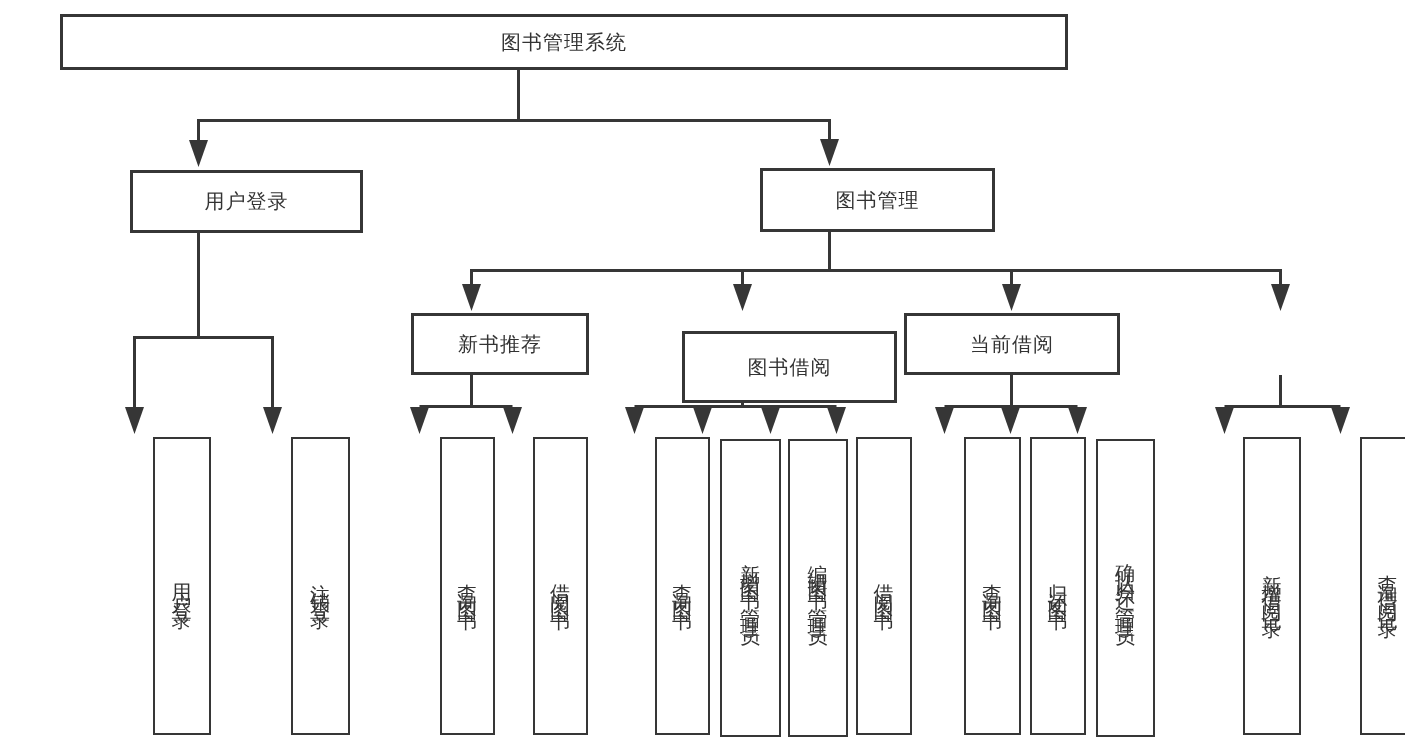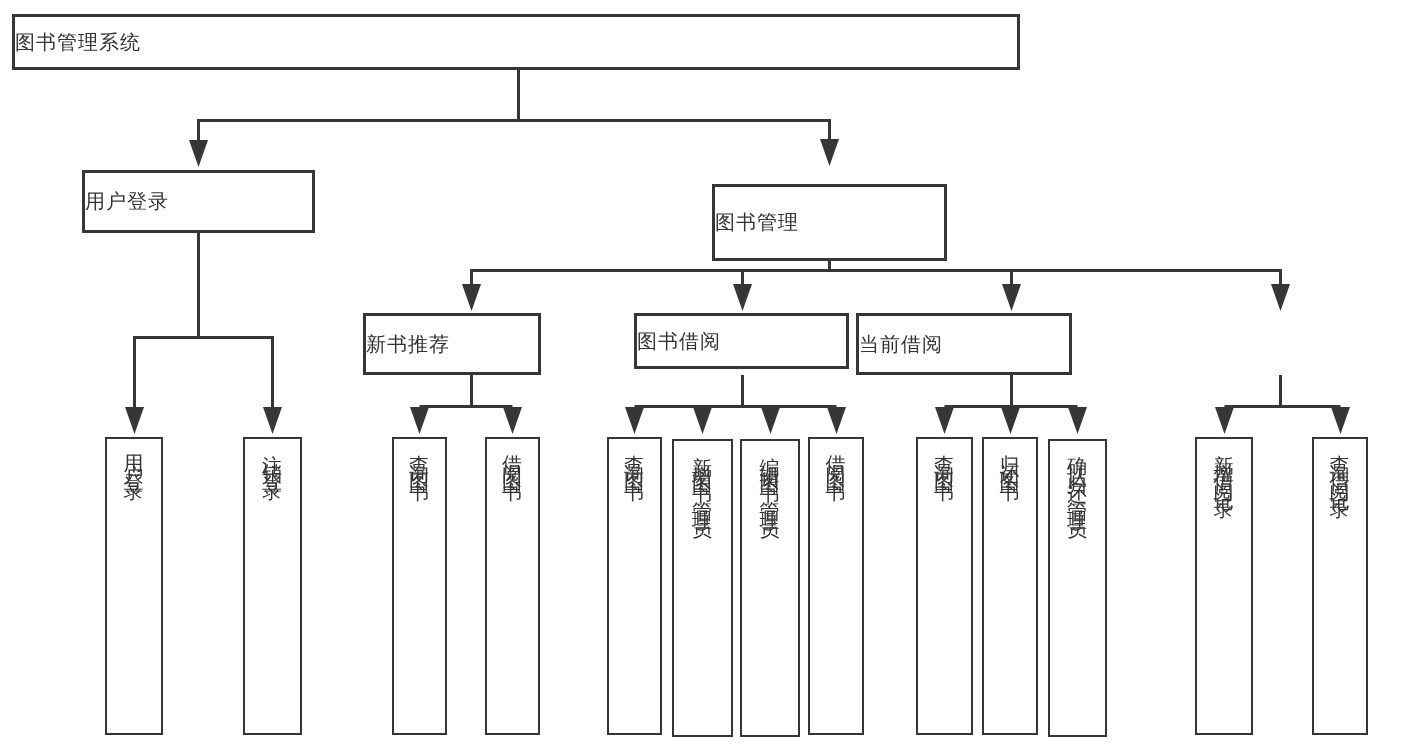--- a/index.html
+++ b/index.html
@@ -20,25 +20,26 @@
   .wires{position:absolute;left:0;top:0;z-index:1;}
   .wire{fill:none;stroke:var(--line);stroke-width:3;}
   .head{fill:var(--line);stroke:none;}
   .box{
     position:absolute;
     box-sizing:border-box;
     background:var(--bg);
     border:3px solid var(--line);
     display:flex;
     align-items:center;
-    justify-content:flex-start;
+    justify-content:center;
     z-index:2;
     font-size:20px;
     letter-spacing:1px;
     white-space:nowrap;
+    margin-left:48px;
   }
   .box.v{
     writing-mode:vertical-rl;
     text-orientation:mixed;
     letter-spacing:9px;
     line-height:1;
     border-width:2.5px;
     white-space:normal;
   }
   .watermark{
@@ -96,28 +97,28 @@
     </g>
   </svg>
 
   <div class="box" style="left:12px;top:14px;width:1008px;height:56px">
     <span>图书管理系统</span>
   </div>
 
   <div class="box" style="left:82px;top:170px;width:233px;height:63px">
     <span>用户登录</span>
   </div>
-  <div class="box" style="left:712px;top:184px;width:235px;height:77px">
+  <div class="box" style="left:712px;top:168px;width:235px;height:64px">
     <span>图书管理</span>
   </div>
 
   <div class="box" style="left:363px;top:313px;width:178px;height:62px">
     <span>新书推荐</span>
   </div>
-  <div class="box" style="left:634px;top:313px;width:215px;height:56px">
+  <div class="box" style="left:634px;top:331px;width:215px;height:72px">
     <span>图书借阅</span>
   </div>
   <div class="box" style="left:856px;top:313px;width:216px;height:62px">
     <span>当前借阅</span>
   </div>
 
   <div class="box v" style="left:105px;top:437px;width:58px;height:298px">
     <span>用户登录</span>
   </div>
   <div class="box v" style="left:243px;top:437px;width:59px;height:298px">

